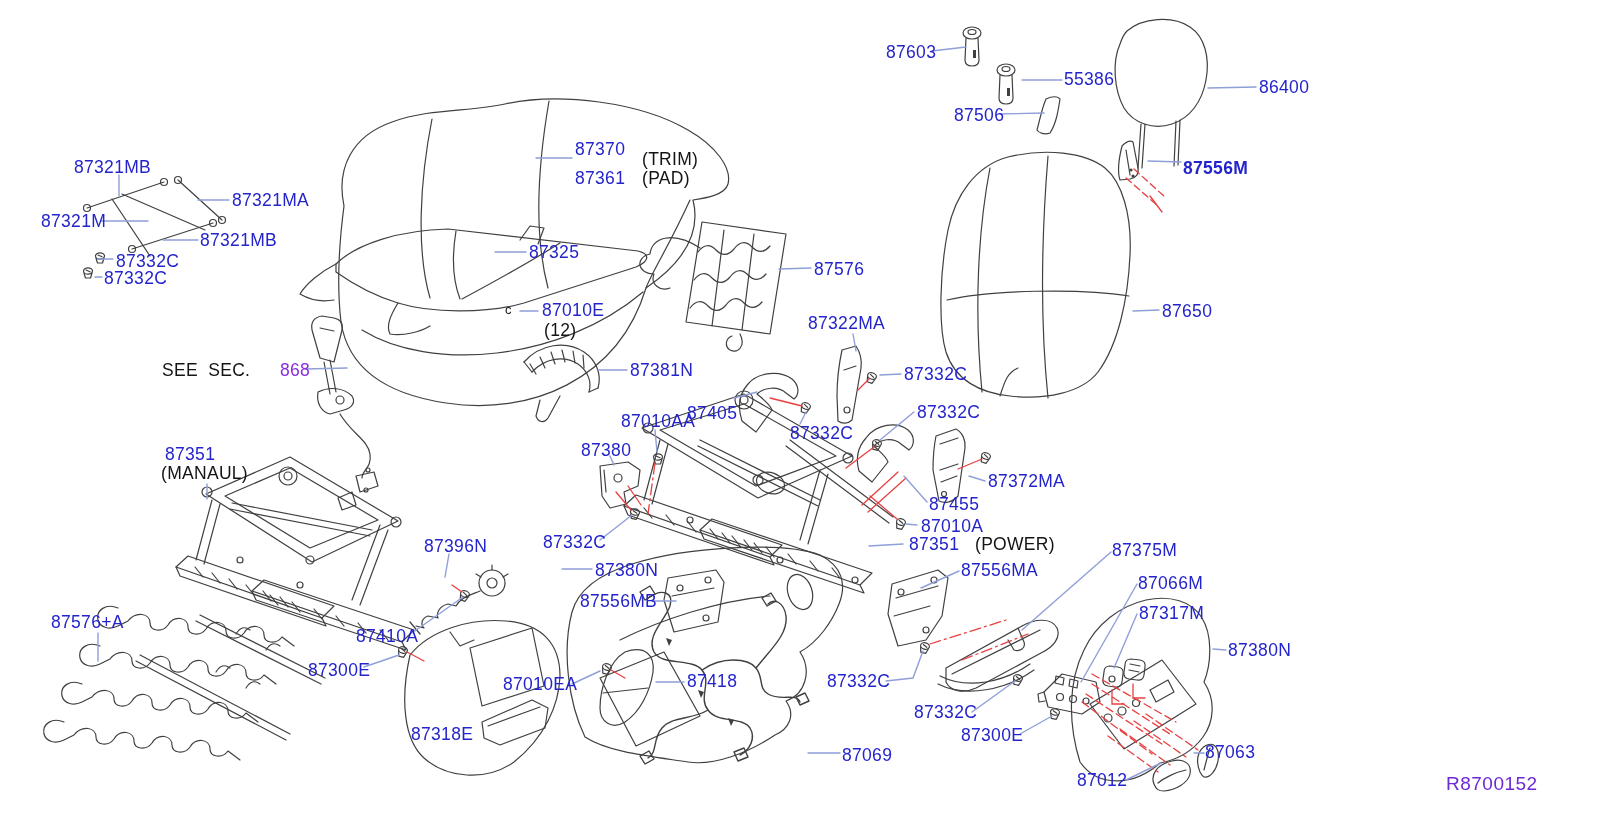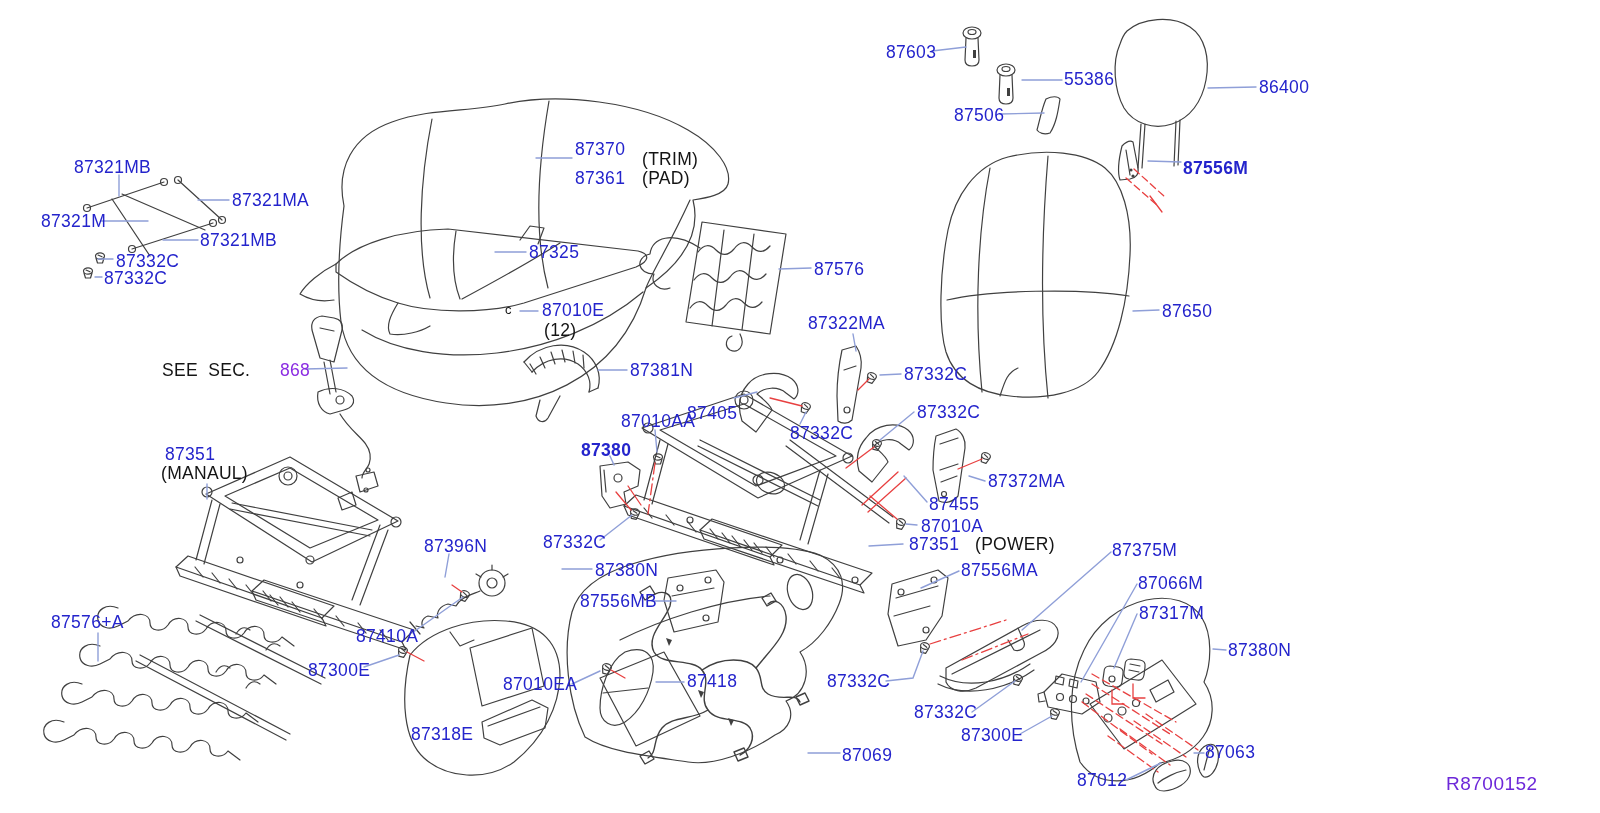--- a/index.html
+++ b/index.html
@@ -530,21 +530,21 @@
       <div class="label black small" style="left: 505px; top: 303px; font-size: 13px;">c</div>
       <div class="label blue" style="left: 814px; top: 261px;">87576</div>
       <div class="label blue" style="left: 1162px; top: 303px;">87650</div>
       <div class="label blue" style="left: 808px; top: 315px;">87322MA</div>
       <div class="label blue" style="left: 904px; top: 366px;">87332C</div>
       <div class="label blue" style="left: 630px; top: 362px;">87381N</div>
       <div class="label blue" style="left: 687px; top: 405px;">87405</div>
       <div class="label blue" style="left: 790px; top: 425px;">87332C</div>
       <div class="label blue" style="left: 917px; top: 404px;">87332C</div>
       <div class="label blue" style="left: 621px; top: 413px;">87010AA</div>
-      <div class="label blue" style="left: 581px; top: 442px; font-weight: bold;">87380</div>
+      <div class="label blue" style="left: 581px; top: 442px;">87380</div>
       <div class="label black" style="left: 162px; top: 362px;">SEE  SEC.</div>
       <div class="label purple" style="left: 280px; top: 362px;">868</div>
       <div class="label blue" style="left: 165px; top: 446px;">87351</div>
       <div class="label black" style="left: 161px; top: 465px;">(MANAUL)</div>
       <div class="label blue" style="left: 543px; top: 534px;">87332C</div>
       <div class="label blue" style="left: 424px; top: 538px;">87396N</div>
       <div class="label blue" style="left: 595px; top: 562px;">87380N</div>
       <div class="label blue" style="left: 580px; top: 593px;">87556MB</div>
       <div class="label blue" style="left: 356px; top: 628px;">87410A</div>
       <div class="label blue" style="left: 308px; top: 662px;">87300E</div>

